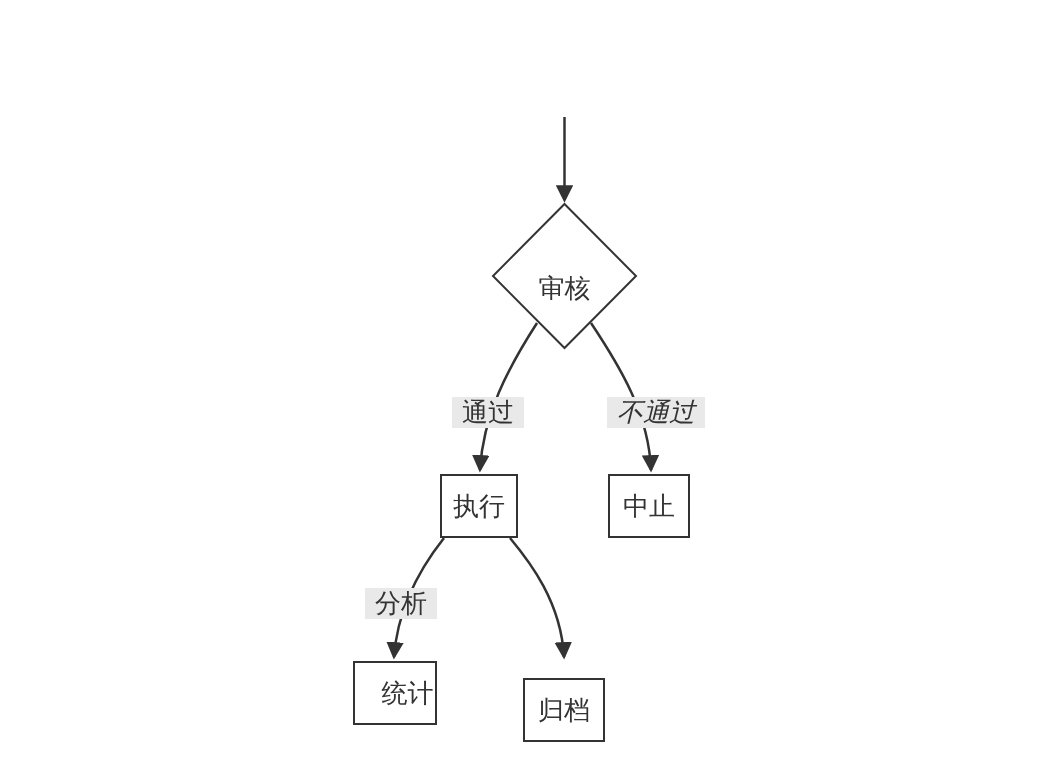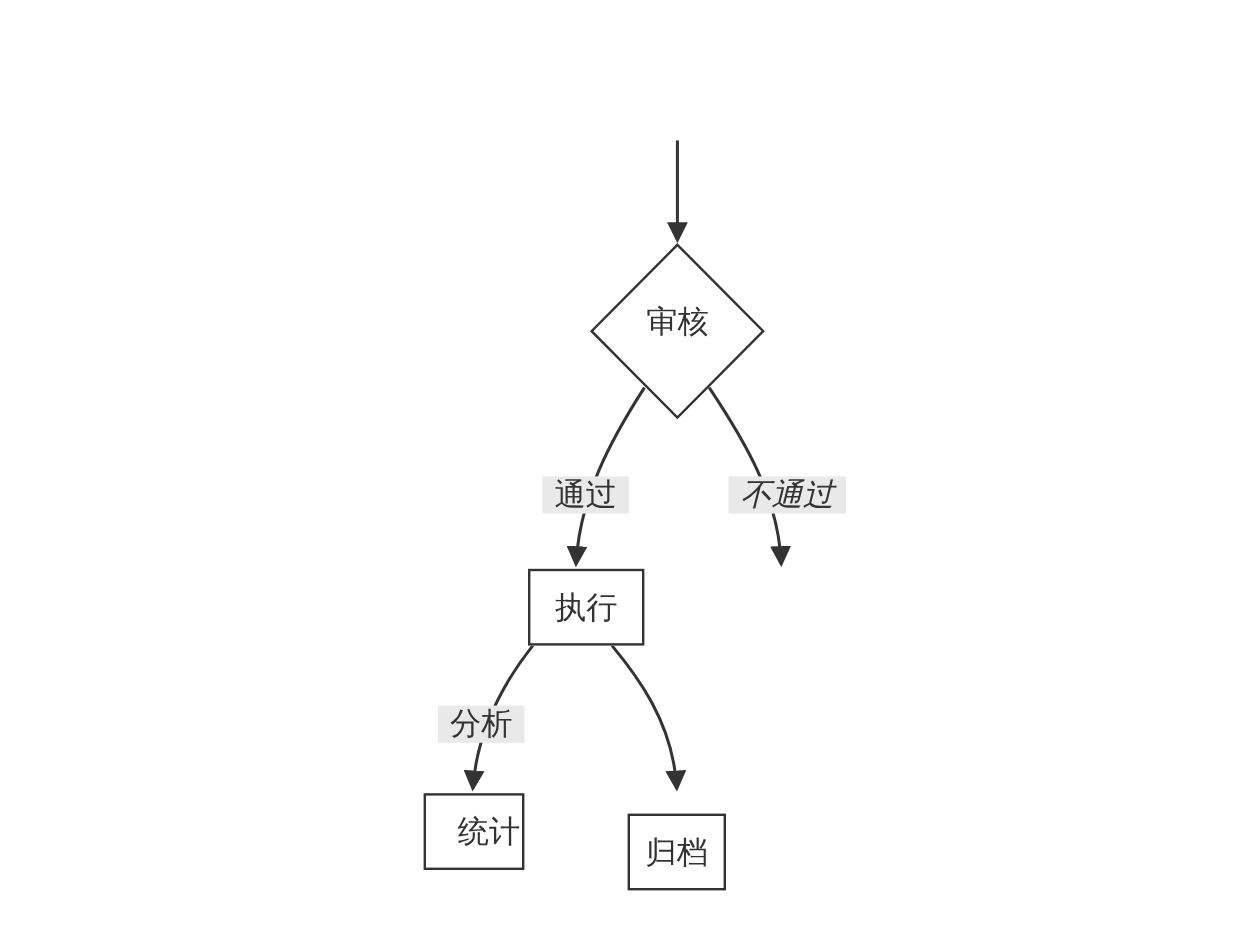--- a/index.html
+++ b/index.html
@@ -29,28 +29,28 @@
     background: #ffffff;
     border: 2px solid #333333;
     display: flex;
     align-items: center;
     justify-content: center;
     font-size: 26px;
     color: #333333;
     white-space: nowrap;
   }
   .node-start   { left: 467px; top: 53px;  width: 195px; height: 64px; }
-  .node-execute { left: 440px; top: 474px; width: 97px;  height: 64px; }
+  .node-execute { left: 440px; top: 474px; width: 78px;  height: 64px; }
   .node-abort   { left: 608px; top: 474px; width: 82px;  height: 64px; }
   .node-stats   { left: 353px; top: 661px; width: 84px;  height: 64px; padding-left: 25px; }
   .node-archive { left: 523px; top: 678px; width: 82px;  height: 64px; }
   .diamond-label {
     position: absolute;
     left: 492px;
-    top: 252px;
+    top: 272px;
     width: 145px;
     height: 32px;
     display: flex;
     align-items: center;
     justify-content: center;
     font-size: 26px;
     color: #333333;
     white-space: nowrap;
   }
   .edge-label {
@@ -94,20 +94,23 @@
 
 
   <div class="diamond-label">
     <span>审核</span>
   </div>
 
   <div class="node-rect node-execute">
     <span>执行</span>
   </div>
 
+  <div class="node-rect node-abort">
+    <span>中止</span>
+  </div>
 
   <div class="node-rect node-stats">
     <span>统计</span>
   </div>
 
   <div class="node-rect node-archive">
     <span>归档</span>
   </div>
 
   <div class="edge-label edge-label-pass">通过</div>

